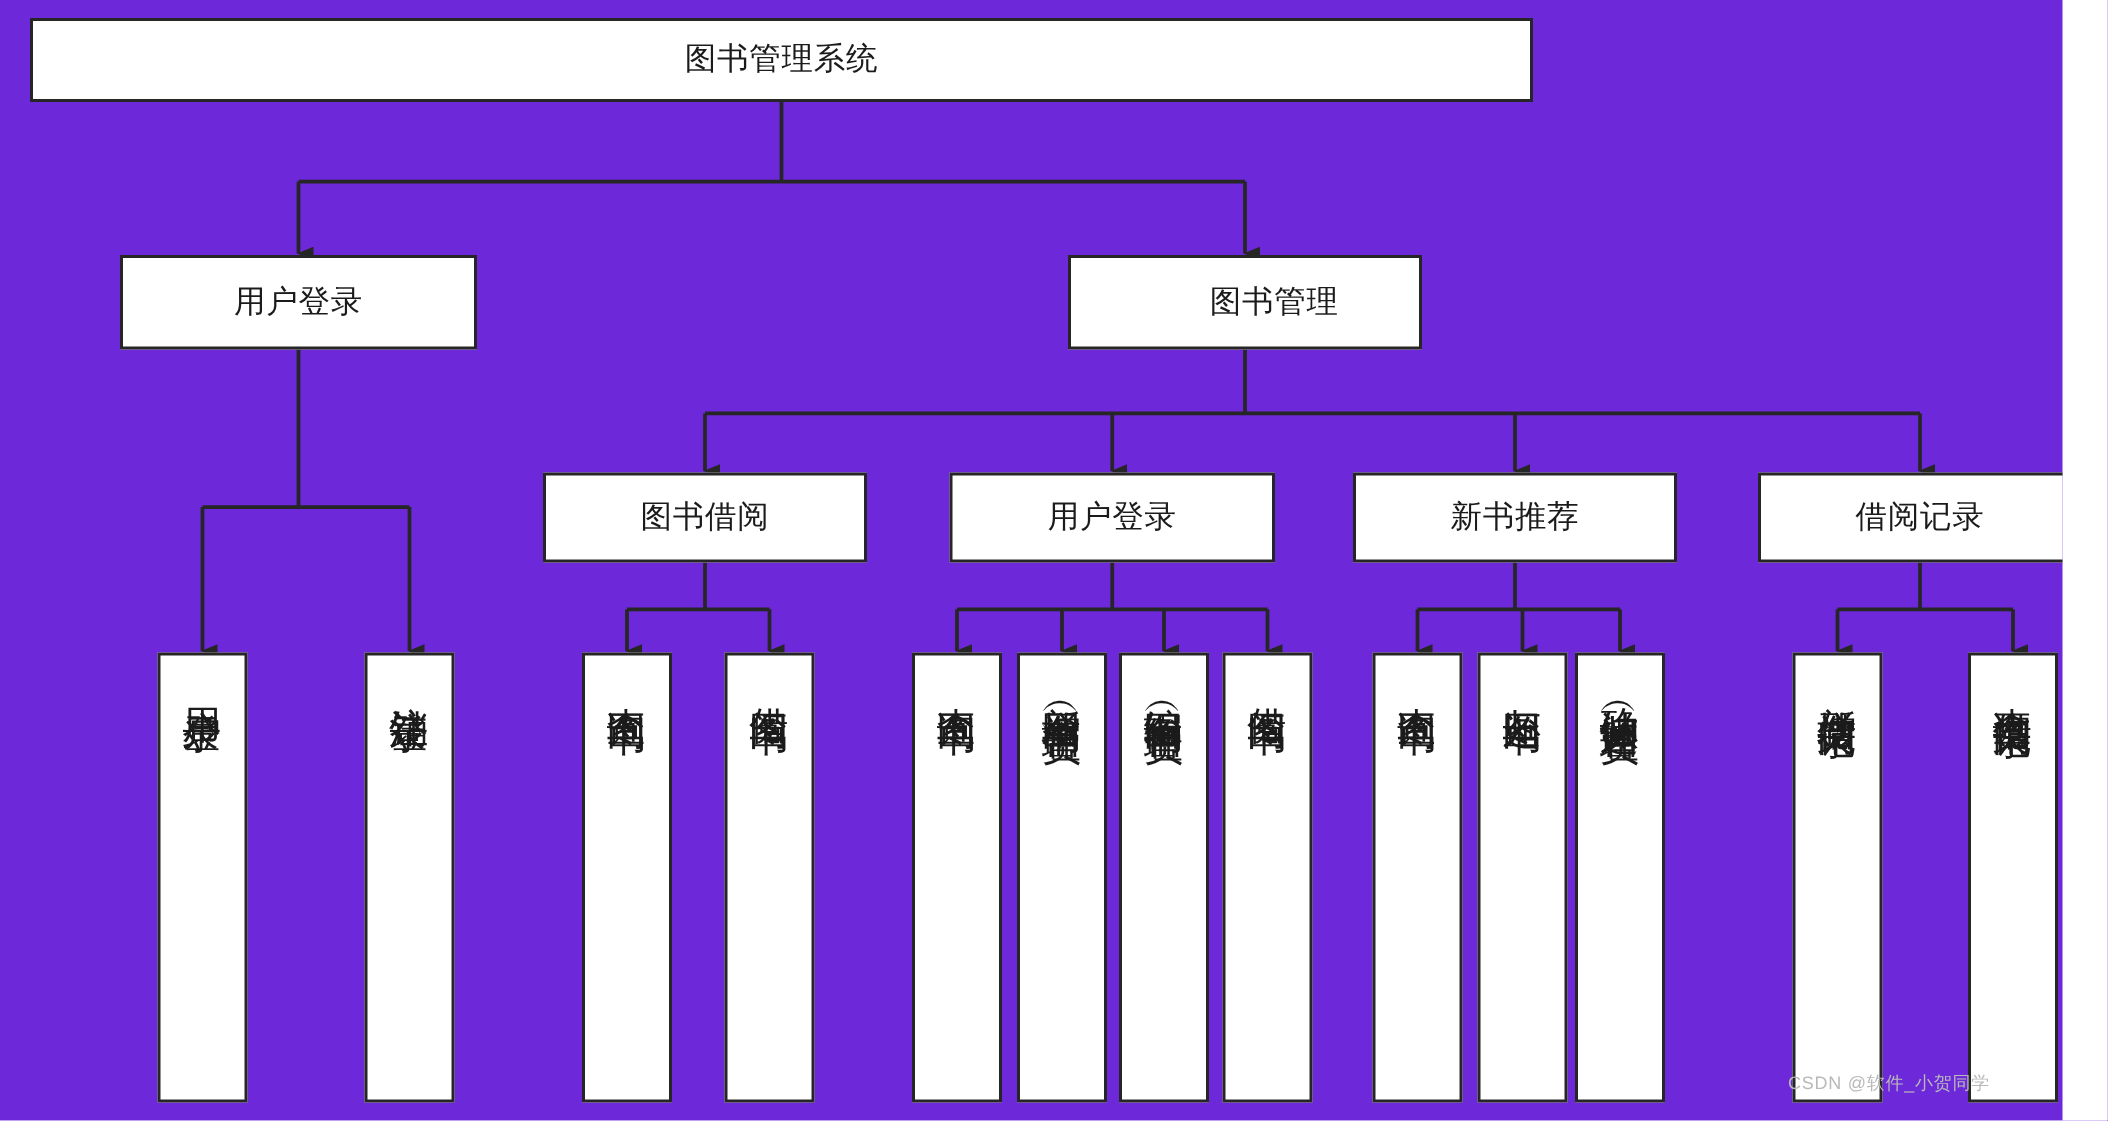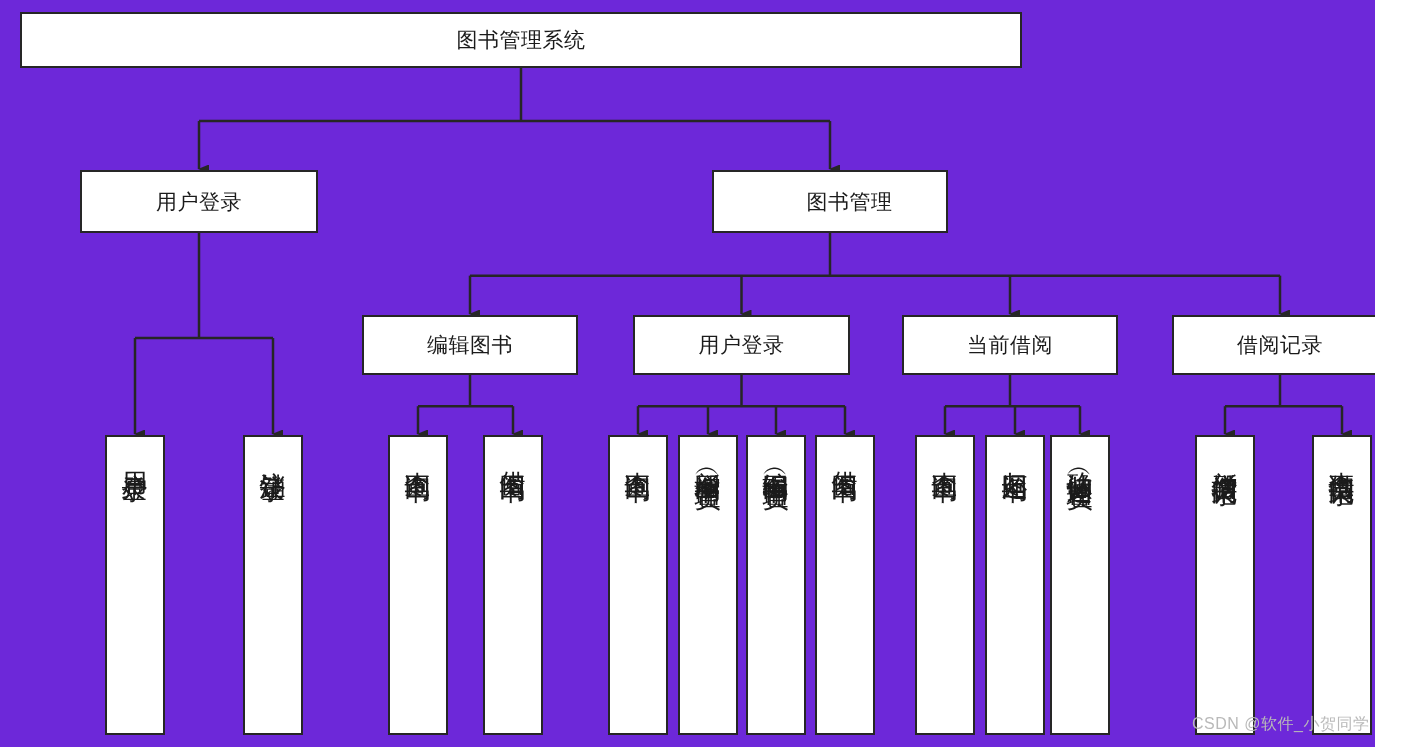--- a/index.html
+++ b/index.html
@@ -50,21 +50,21 @@
   .node.vert .label {
     writing-mode: vertical-rl;
     text-orientation: upright;
     font-size: 26px;
     letter-spacing: 2px;
     line-height: 1.0;
     white-space: nowrap;
   }
   #watermark {
     position: absolute;
-    font-size: 16px;
+    font-size: 12px;
     color: #b9b9b9;
     white-space: nowrap;
     letter-spacing: 0.5px;
   }
 </style>
 </head>
 <body>
 
 <div id="diagram-root">
   <svg id="edges-layer" viewBox="0 0 1405 747">
@@ -114,27 +114,27 @@
       <div class="node horiz" style="left: 20px; top: 12px; width: 1002px; height: 56px;">
         <span class="label">图书管理系统</span>
       </div>
       <div class="node horiz" style="left: 80px; top: 170px; width: 238px; height: 63px;">
         <span class="label">用户登录</span>
       </div>
       <div class="node horiz" style="left: 712px; top: 170px; width: 236px; height: 63px; padding-left: 39px;">
         <span class="label">图书管理</span>
       </div>
       <div class="node horiz" style="left: 362px; top: 315px; width: 216px; height: 60px;">
-        <span class="label">编辑图书</span>
+        <span class="label">图书借阅</span>
       </div>
       <div class="node horiz" style="left: 633px; top: 315px; width: 217px; height: 60px;">
         <span class="label">用户登录</span>
       </div>
       <div class="node horiz" style="left: 902px; top: 315px; width: 216px; height: 60px;">
-        <span class="label">当前借阅</span>
+        <span class="label">新书推荐</span>
       </div>
       <div class="node horiz" style="left: 1172px; top: 315px; width: 216px; height: 60px;">
         <span class="label">借阅记录</span>
       </div>
       <div class="node vert" style="left: 105px; top: 435px; width: 60px; height: 300px;">
         <span class="label">用户登录</span>
       </div>
       <div class="node vert" style="left: 243px; top: 435px; width: 60px; height: 300px;">
         <span class="label">注销登录</span>
       </div>

